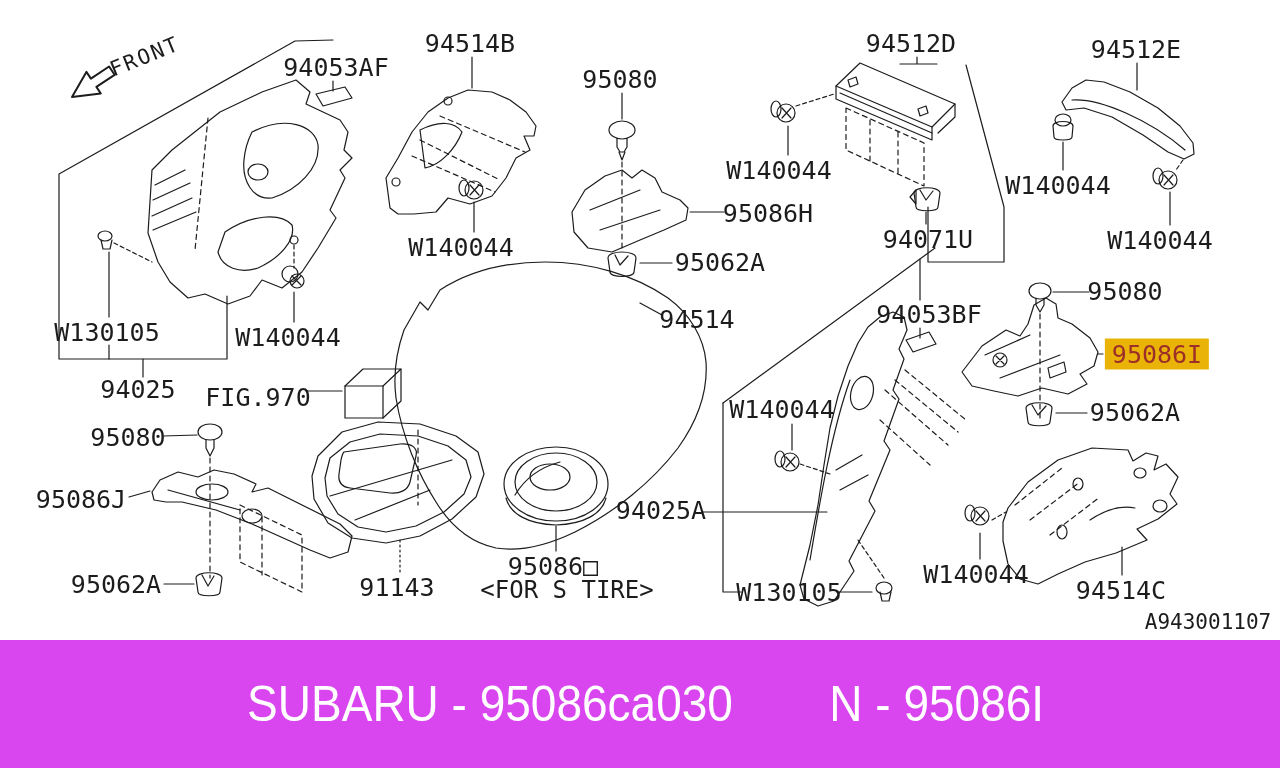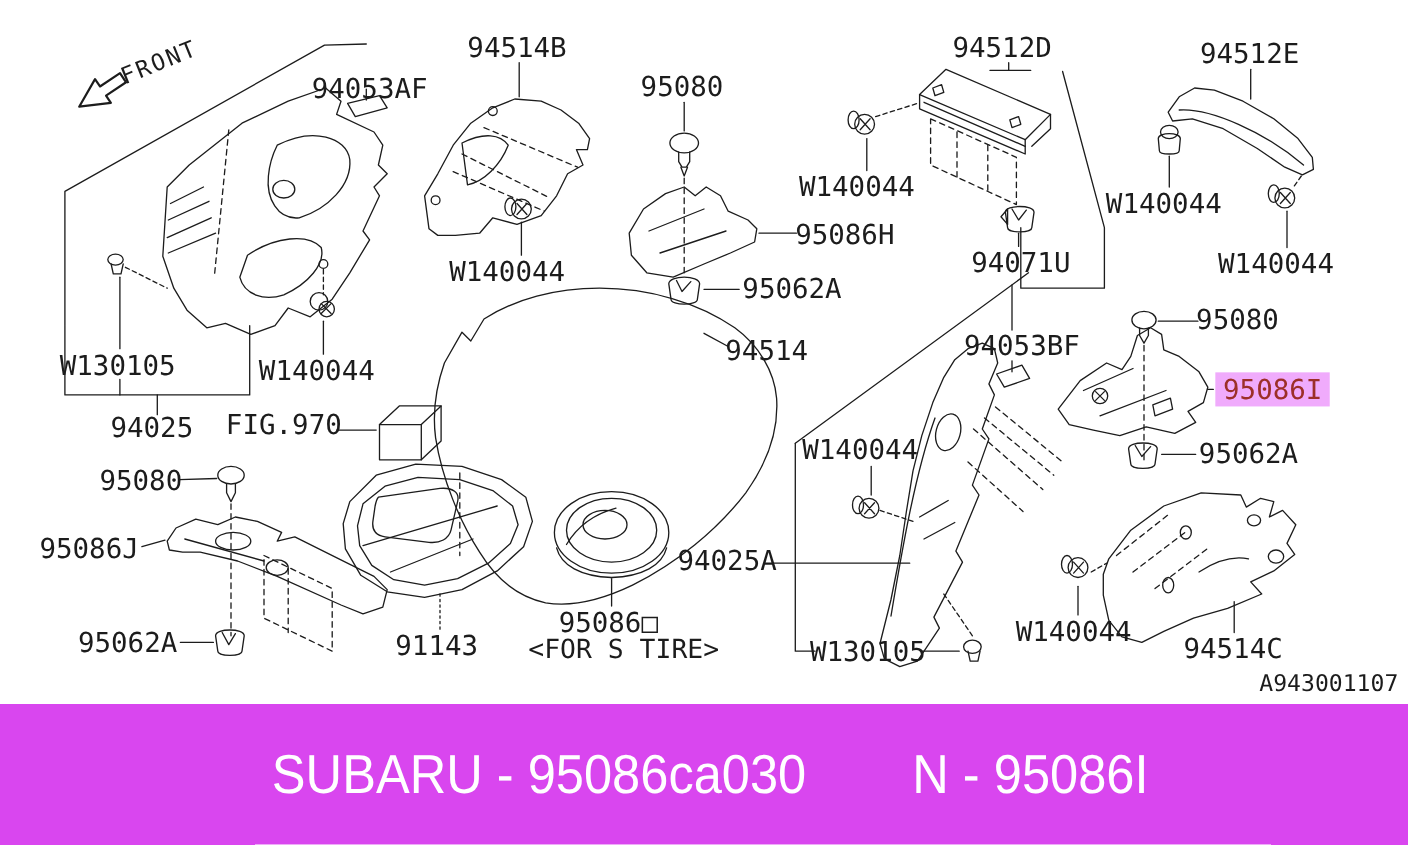--- a/index.html
+++ b/index.html
@@ -3,21 +3,21 @@
 <meta charset="utf-8">
 <style>
   html,body{margin:0;padding:0;background:#fff;}
   #stage{position:relative;width:1280px;height:768px;background:#ffffff;overflow:hidden;
          font-family:"DejaVu Sans Mono",monospace;}
   #lineart{position:absolute;left:0;top:0;}
   .part-label{position:absolute;transform:translate(-50%,-50%);white-space:nowrap;
     font-family:"DejaVu Sans Mono",monospace;font-size:25px;color:#1c1c1c;line-height:1;}
   .small{font-size:24px;}
   .front-label{transform:translate(-50%,-50%) rotate(-22deg);font-size:21px;letter-spacing:2px;}
-  .hl{background:#f0abfc;color:#9c2f28;padding:3px 7px;}
+  .hl{background:#eab308;color:#9c2f28;padding:3px 7px;}
   .doc-id{font-size:21px;}
   #footer{position:absolute;left:0;top:640px;width:1280px;height:128px;background:#d946ef;
     display:flex;align-items:center;justify-content:center;gap:66px;}
   #footer span{font-family:"Liberation Sans",sans-serif;font-size:50px;color:#ffffff;
     letter-spacing:0px;transform:scaleX(0.92);}
 </style>
 </head>
 <body>
 
 <div id="stage">
@@ -228,37 +228,37 @@
 
     <circle cx="1168" cy="180" r="9"></circle>
     <ellipse cx="1158" cy="176" rx="5" ry="8"></ellipse>
     <path d="M1164,175 L1173,185 M1173,175 L1164,185"></path>
     <path d="M1170,192 L1170,225"></path>
     <path d="M1183,160 L1176,170" stroke-dasharray="4,3"></path>
   </g>
 </svg>
 
   <div class="part-label front-label" style="left:145px;top:57px">FRONT</div>
-  <div class="part-label" style="left:336px;top:81px">94053AF</div>
+  <div class="part-label" style="left:336px;top:67px">94053AF</div>
   <div class="part-label" style="left:470px;top:43px">94514B</div>
   <div class="part-label" style="left:620px;top:79px">95080</div>
   <div class="part-label" style="left:911px;top:43px">94512D</div>
   <div class="part-label" style="left:1136px;top:49px">94512E</div>
   <div class="part-label" style="left:779px;top:170px">W140044</div>
   <div class="part-label" style="left:1058px;top:185px">W140044</div>
   <div class="part-label" style="left:1160px;top:240px">W140044</div>
   <div class="part-label" style="left:928px;top:239px">94071U</div>
   <div class="part-label" style="left:461px;top:247px">W140044</div>
   <div class="part-label" style="left:768px;top:213px">95086H</div>
   <div class="part-label" style="left:720px;top:262px">95062A</div>
   <div class="part-label" style="left:697px;top:319px">94514</div>
   <div class="part-label" style="left:107px;top:332px">W130105</div>
   <div class="part-label" style="left:288px;top:337px">W140044</div>
   <div class="part-label" style="left:138px;top:389px">94025</div>
-  <div class="part-label" style="left:258px;top:386px">FIG.970</div>
+  <div class="part-label" style="left:258px;top:397px">FIG.970</div>
   <div class="part-label" style="left:128px;top:437px">95080</div>
   <div class="part-label" style="left:81px;top:499px">95086J</div>
   <div class="part-label" style="left:116px;top:584px">95062A</div>
   <div class="part-label" style="left:397px;top:587px">91143</div>
   <div class="part-label" style="left:553px;top:566px">95086□</div>
   <div class="part-label small" style="left:567px;top:590px">&lt;FOR S TIRE&gt;</div>
   <div class="part-label" style="left:661px;top:510px">94025A</div>
   <div class="part-label" style="left:789px;top:592px">W130105</div>
   <div class="part-label" style="left:929px;top:314px">94053BF</div>
   <div class="part-label" style="left:782px;top:409px">W140044</div>

